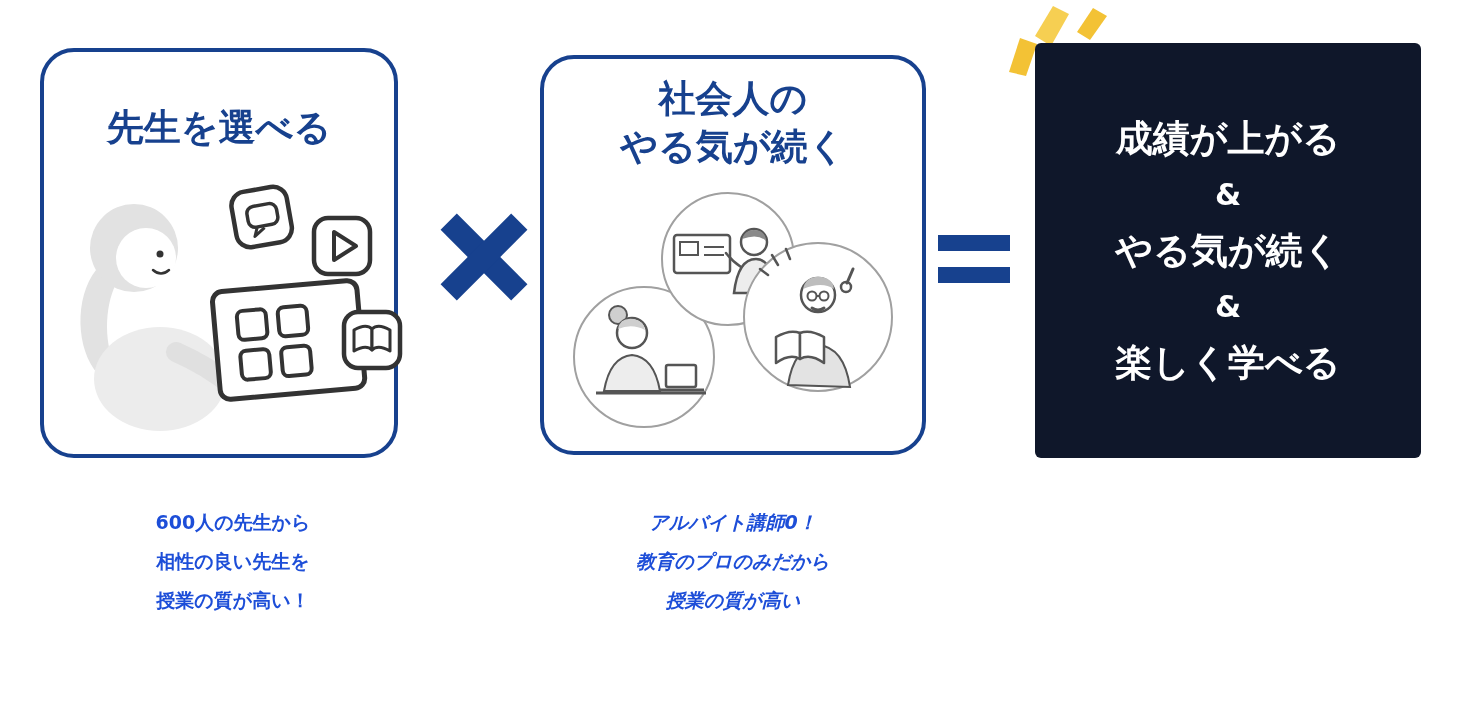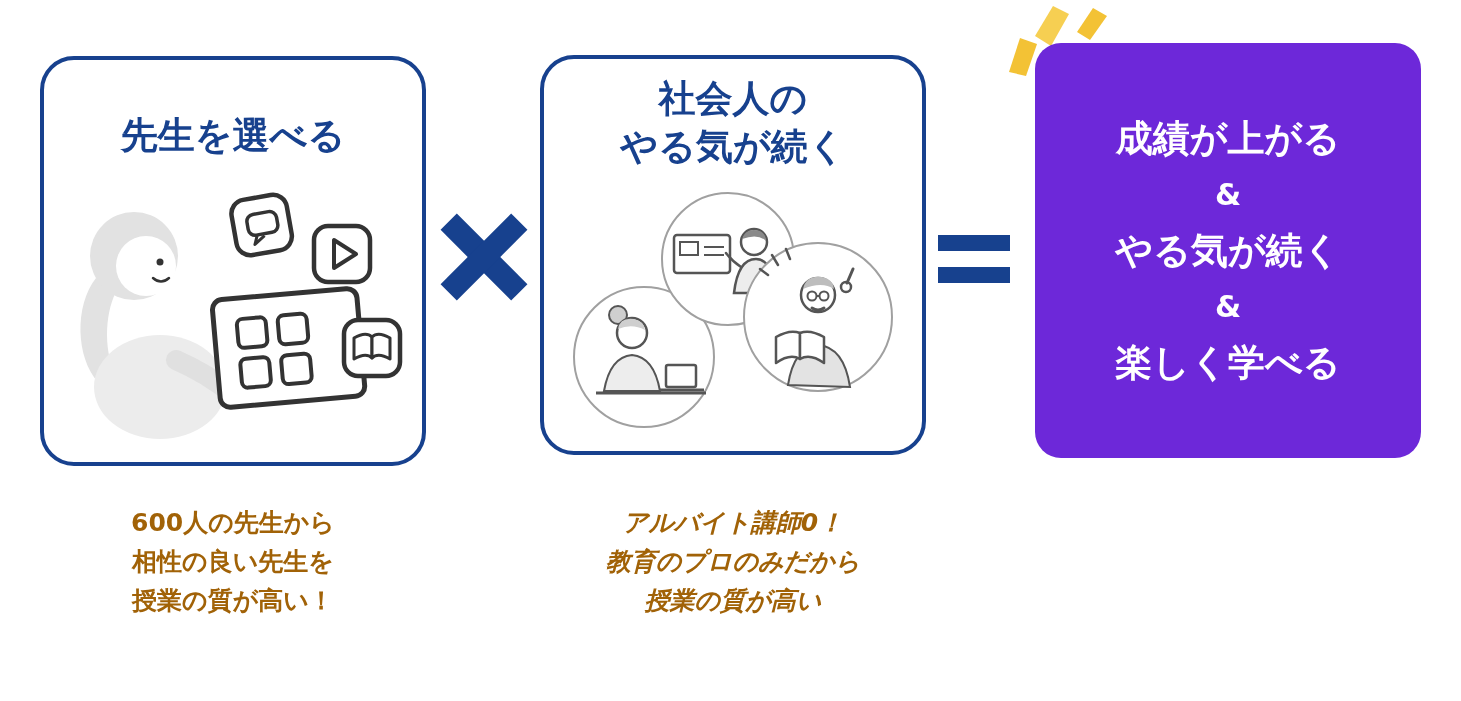--- a/index.html
+++ b/index.html
@@ -8,25 +8,25 @@
 
   .stage { position: absolute; inset: 0; }
 
   
   .card {
     position: absolute;
     background: #ffffff;
     border: 4px solid #17418e;
     border-radius: 34px;
   }
-  #card-left   { left: 40px;  top: 56px; width: 386px; height: 410px; }
+  #card-left   { left: 40px;  top: 48px; width: 358px; height: 410px; }
   #card-middle { left: 540px; top: 55px; width: 386px; height: 400px; }
   #card-right  {
     left: 1035px; top: 43px; width: 386px; height: 415px;
-    background: #6d28d9; border: none; border-radius: 26px;
+    background: #0f172a; border: none; border-radius: 6px;
     display: flex; flex-direction: column; justify-content: center; align-items: center;
   }
 
   .card-title {
     color: #17418e; font-weight: bold; font-size: 37px;
     text-align: center; line-height: 48px; margin-top: 52px;
   }
   #card-middle .card-title { margin-top: 16px; }
 
   .illu { position: absolute; left: 12px; width: 354px; }
@@ -45,21 +45,21 @@
   #op-equals   { position: absolute; left: 938px; top: 235px; width: 72px; height: 48px; }
   .eq-bar { width: 72px; height: 16px; background: #17418e; }
   .eq-bar + .eq-bar { margin-top: 16px; }
 
   
   #sparkle { position: absolute; left: 1003px; top: 4px; width: 118px; height: 88px; }
 
   
   .caption {
     position: absolute; width: 386px; text-align: center;
-    color: #a16207; font-weight: bold; font-size: 25px; line-height: 39px;
+    color: #1d4ed8; font-weight: bold; font-size: 19px; line-height: 39px;
   }
   #caption-left   { left: 40px;  top: 503px; }
   #caption-middle { left: 540px; top: 503px; font-style: italic; }
 
   svg { display: block; width: 100%; height: 100%; }
 </style>
 </head>
 <body>
 
 <div class="stage">

